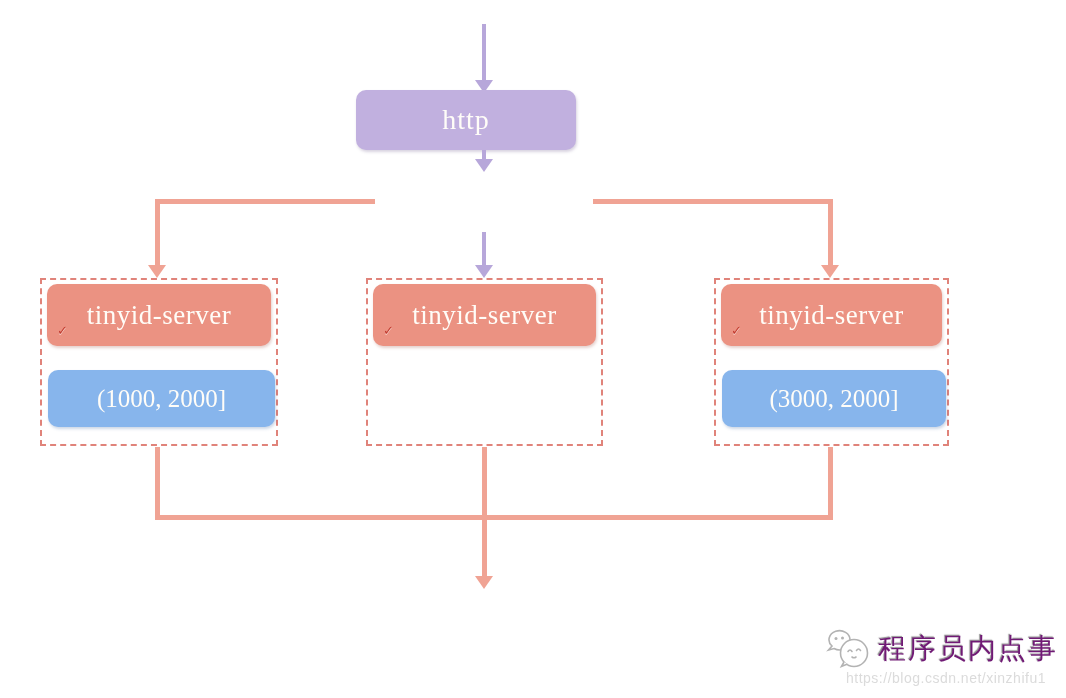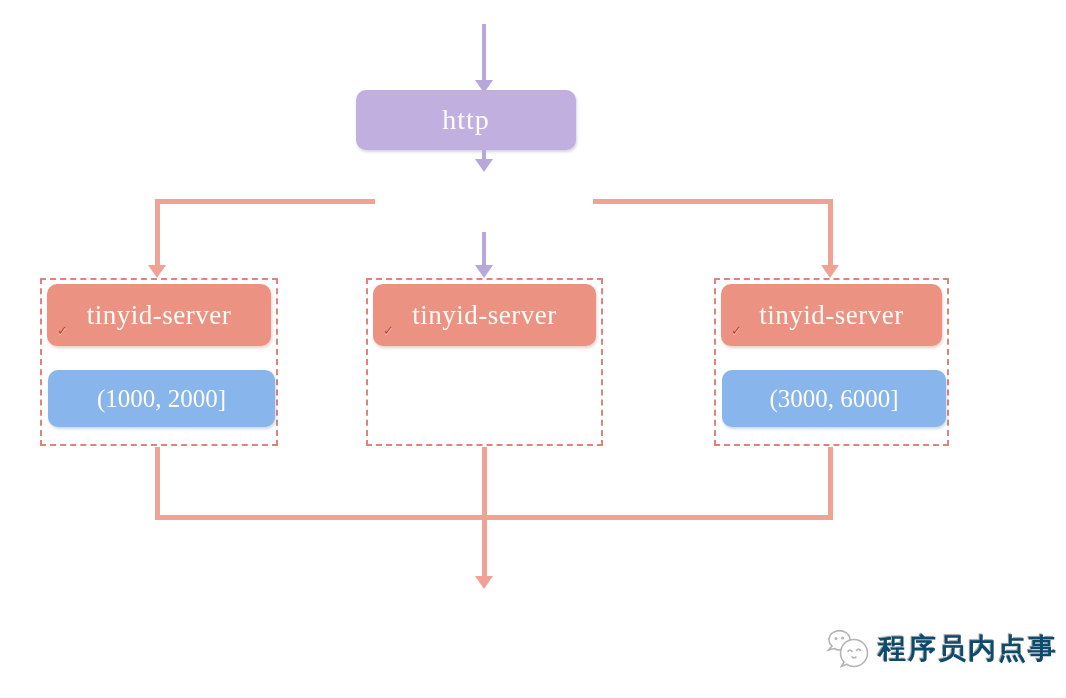--- a/index.html
+++ b/index.html
@@ -62,22 +62,22 @@
   .db svg{position:absolute;left:0;top:0;}
   .db-label{
     position:absolute;left:0;top:0;width:180px;height:88px;
     display:flex;align-items:center;justify-content:center;
     color:#fffdf8;font-size:30px;letter-spacing:1px;
   }
   
   .wm{position:absolute;left:826px;top:629px;display:flex;align-items:center;}
   .wm-logo{margin-right:4px;}
   .wm-title{
-    font-size:28px;font-weight:bold;letter-spacing:2px;
-    color:#0c4a6e;
+    font-size:28px;font-weight:normal;letter-spacing:2px;
+    color:#701a75;
     text-shadow:1px 1px 1px #ffffff,-1px -1px 1px #8f8f8f;
     white-space:nowrap;
   }
   .wm-url{
     position:absolute;left:846px;top:670px;
     font-family:"Liberation Sans","DejaVu Sans",sans-serif;
     font-size:14px;color:#dbdbdb;letter-spacing:.5px;
     white-space:nowrap;
   }
 </style>
@@ -124,21 +124,21 @@
       <span class="check">✓</span>
     </div>
   </div>
 
   <div class="group" style="left:714px;top:278px;width:235px;">
     <div class="server-box">
       <span>tinyid-server</span>
       <span class="check">✓</span>
     </div>
     <div class="range-box">
-      <span>(3000, 6000]</span>
+      <span>(3000, 2000]</span>
     </div>
   </div>
 
   <div class="line salmon v5" style="left:155px;top:447px;height:73px;"></div>
   <div class="line salmon v5" style="left:828px;top:447px;height:73px;"></div>
   <div class="line salmon h5" style="left:155px;top:515px;width:678px;"></div>
   <div class="line salmon v5" style="left:482px;top:447px;height:130px;"></div>
   <div class="ah salmon" style="left:475px;top:576px;"></div>
 
 
@@ -154,14 +154,15 @@
         <circle cx="16.5" cy="9" r="1.5"></circle>
       </g>
       <g fill="none" stroke="#b3b3b3" stroke-width="1.6" stroke-linecap="round">
         <path d="M 22 22.5 q 2 -3 4 0"></path>
         <path d="M 30.5 21.5 q 2 -3 4 0"></path>
         <path d="M 26 28 q 2 1.5 4 0"></path>
       </g>
     </svg>
     <span class="wm-title">程序员内点事</span>
   </div>
+  <div class="wm-url">https://blog.csdn.net/xinzhifu1</div>
 
 </div>
 
 </body></html>

